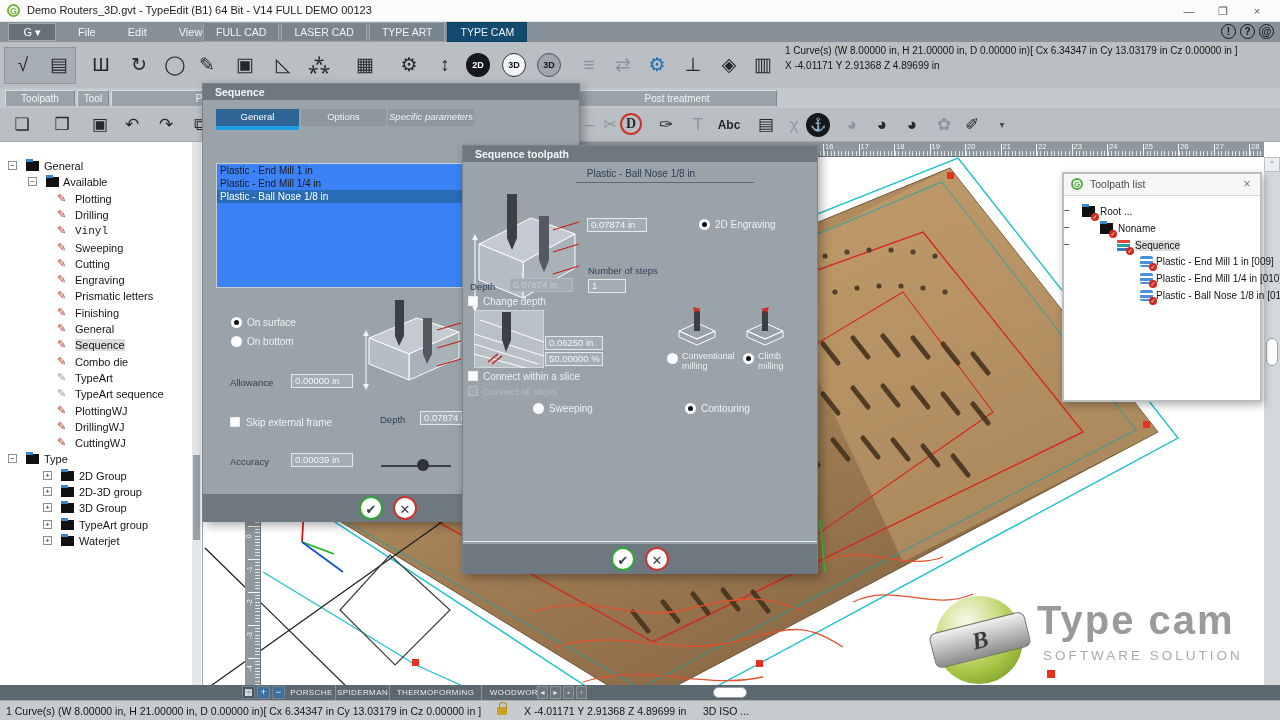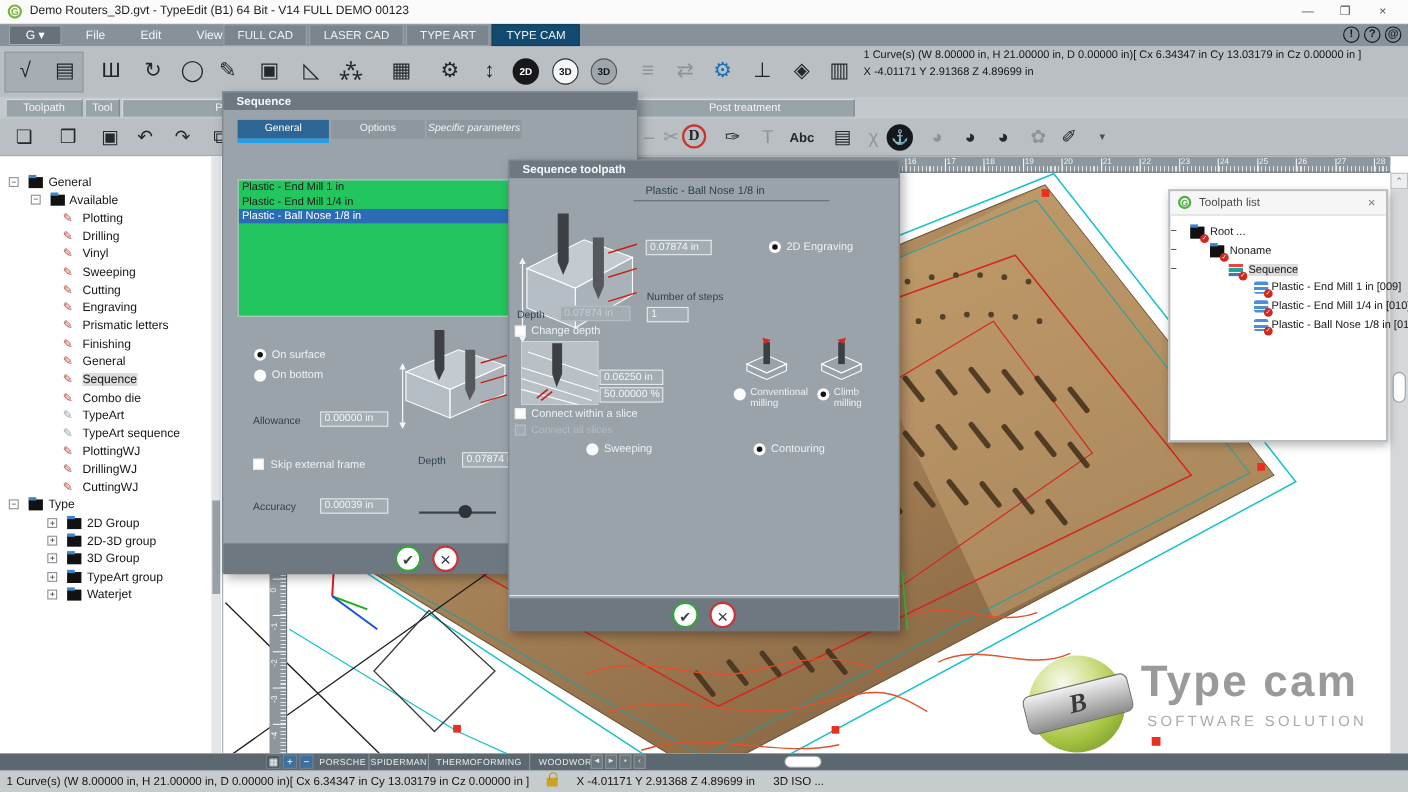--- a/index.html
+++ b/index.html
@@ -103,21 +103,21 @@
   .cb{position:absolute;width:10px;height:10px;background:#fdfdfd;border:1px solid #e7ebee;}
   .cb.dis{background:#a2abb1;border-color:#b8c0c5;}
   .lbl-light{position:absolute;color:#edf1f3;font-size:10px;white-space:nowrap;}
   .lbl-dark{position:absolute;color:#2e4254;font-size:9.5px;white-space:nowrap;}
   .lbl-dis{position:absolute;color:#b4bcc2;font-size:9.5px;white-space:nowrap;}
   
   #seq-dialog{left:202px;top:83px;width:378px;height:438px;z-index:10;}
   .seq-tab{position:absolute;top:25px;height:17px;background:#8d979e;color:#eef2f4;font-size:9.5px;text-align:center;line-height:16px;overflow:hidden;}
   .seq-tab.active{background:#2d6694;color:#fff;}
   .seq-tab-underline{position:absolute;left:13px;top:42px;width:83px;height:4px;background:#21a0e8;}
-  .seq-list{position:absolute;left:13px;top:79px;width:355px;height:125px;background:#22c55e;border:1px solid #c9ced2;overflow:hidden;}
+  .seq-list{position:absolute;left:13px;top:79px;width:355px;height:125px;background:#3b82f6;border:1px solid #c9ced2;overflow:hidden;}
   .seq-item{height:13px;font-size:10px;color:#1a1a1a;line-height:13px;padding-left:3px;white-space:nowrap;}
   .seq-item.selected{background:#2a6cb5;color:#fff;}
   .slider-track{position:absolute;left:178px;top:381px;width:70px;height:2px;background:#3c4348;}
   .slider-thumb{position:absolute;left:214px;top:375px;width:12px;height:12px;border-radius:50%;background:#2d3338;}
   
   #tp-dialog{left:462px;top:145px;width:356px;height:428px;z-index:12;}
   .tp-toolname{position:absolute;left:50px;top:22px;width:256px;text-align:center;color:#2e4254;font-size:10px;white-space:nowrap;}
   .tp-underline{position:absolute;left:113px;top:36px;width:178px;height:1px;background:#5c6a74;}
   .tp-sep{position:absolute;left:0;top:395px;width:100%;height:1px;background:#e9eced;}
   .mill-label{position:absolute;width:62px;color:#edf1f3;font-size:9px;line-height:10px;}
@@ -254,21 +254,21 @@
         <div class="trow" style="top: 49.6px;">
           <span class="tico-pen" style="left: 57px;">✎</span>
           <span class="tlabel" style="left: 75px;">Plotting</span>
         </div>
         <div class="trow" style="top: 65.9px;">
           <span class="tico-pen" style="left: 57px;">✎</span>
           <span class="tlabel" style="left: 75px;">Drilling</span>
         </div>
         <div class="trow" style="top: 82.2px;">
           <span class="tico-pen" style="left: 57px;">✎</span>
-          <span class="tlabel" style="left: 75px;">Vinyl</span>
+          <span class="tlabel" style="left: 75px; font-family: Liberation Mono, monospace;">Vinyl</span>
         </div>
         <div class="trow" style="top: 98.5px;">
           <span class="tico-pen" style="left: 57px;">✎</span>
           <span class="tlabel" style="left: 75px;">Sweeping</span>
         </div>
         <div class="trow" style="top: 114.8px;">
           <span class="tico-pen" style="left: 57px;">✎</span>
           <span class="tlabel" style="left: 75px;">Cutting</span>
         </div>
         <div class="trow" style="top: 131.1px;">

